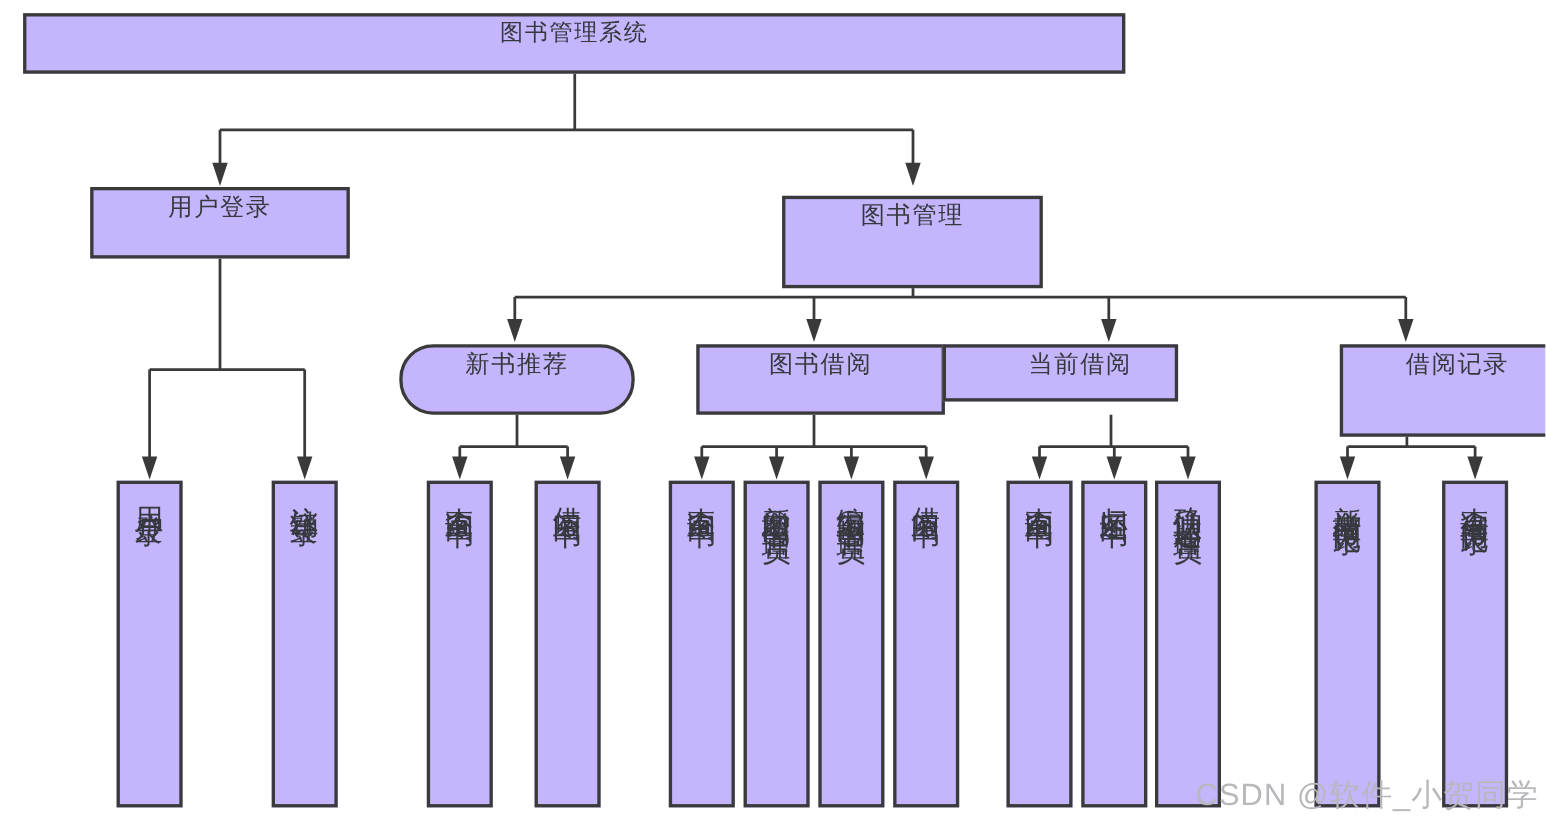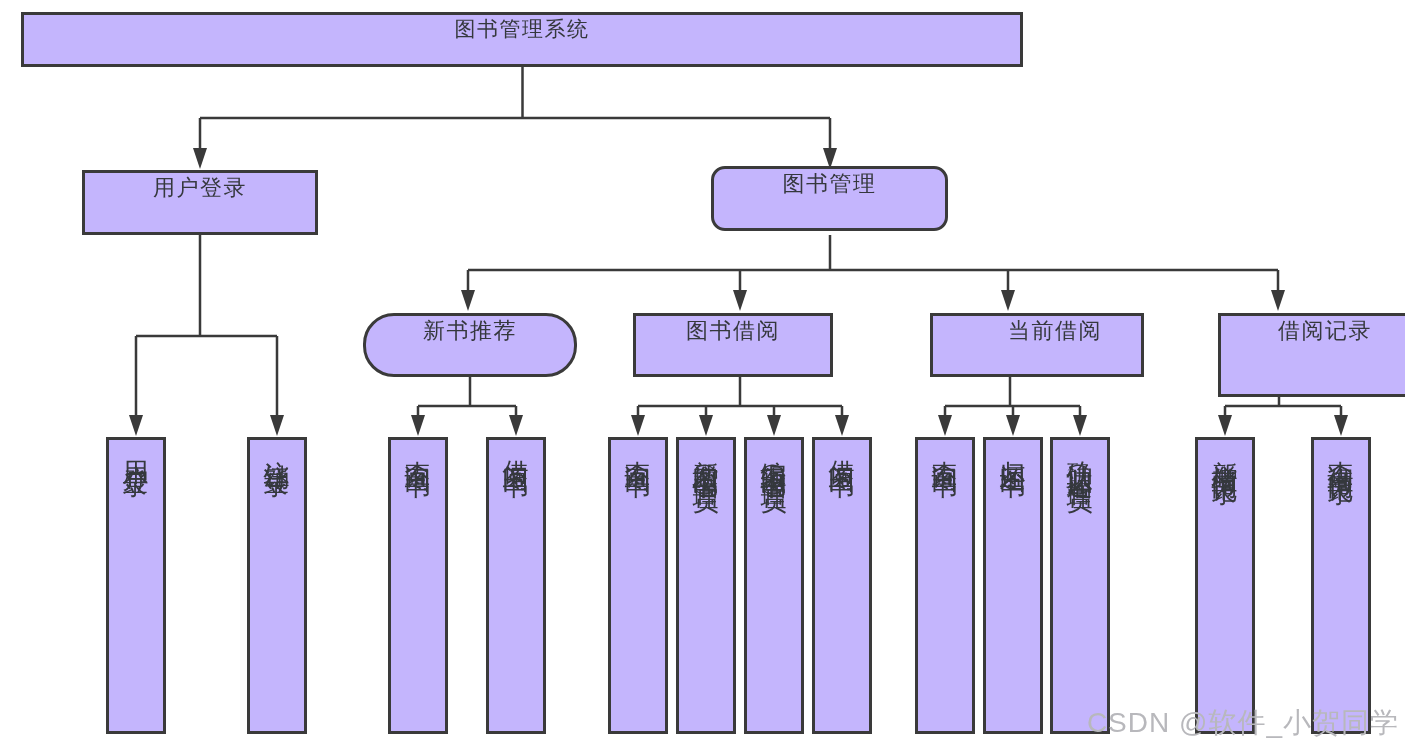--- a/index.html
+++ b/index.html
@@ -110,31 +110,31 @@
     </g>
   </svg>
 
   <div class="node h root" style="left:21px;top:12px;width:1002px;height:55px;">
     <span>图书管理系统</span>
   </div>
 
   <div class="node h" style="left:82px;top:170px;width:236px;height:65px;">
     <span>用户登录</span>
   </div>
-  <div class="node h" style="left:711px;top:166px;width:237px;height:65px;border-radius:14px;">
+  <div class="node h" style="left:711px;top:178px;width:237px;height:84px;">
     <span>图书管理</span>
   </div>
 
   <div class="node h" style="left:363px;top:313px;width:214px;height:64px;border-radius:31px;">
     <span>新书推荐</span>
   </div>
-  <div class="node h" style="left:633px;top:313px;width:200px;height:64px;">
+  <div class="node h" style="left:633px;top:313px;width:226px;height:64px;">
     <span>图书借阅</span>
   </div>
-  <div class="node h" style="left:930px;top:313px;width:214px;height:64px;padding-left:36px;">
+  <div class="node h" style="left:857px;top:313px;width:214px;height:52px;padding-left:36px;">
     <span>当前借阅</span>
   </div>
   <div class="node h" style="left:1218px;top:313px;width:214px;height:84px;">
     <span>借阅记录</span>
   </div>
 
   <div class="node v" style="left:106px;">
     <span class="vtext">用户登录</span>
   </div>
   <div class="node v" style="left:247px;">

